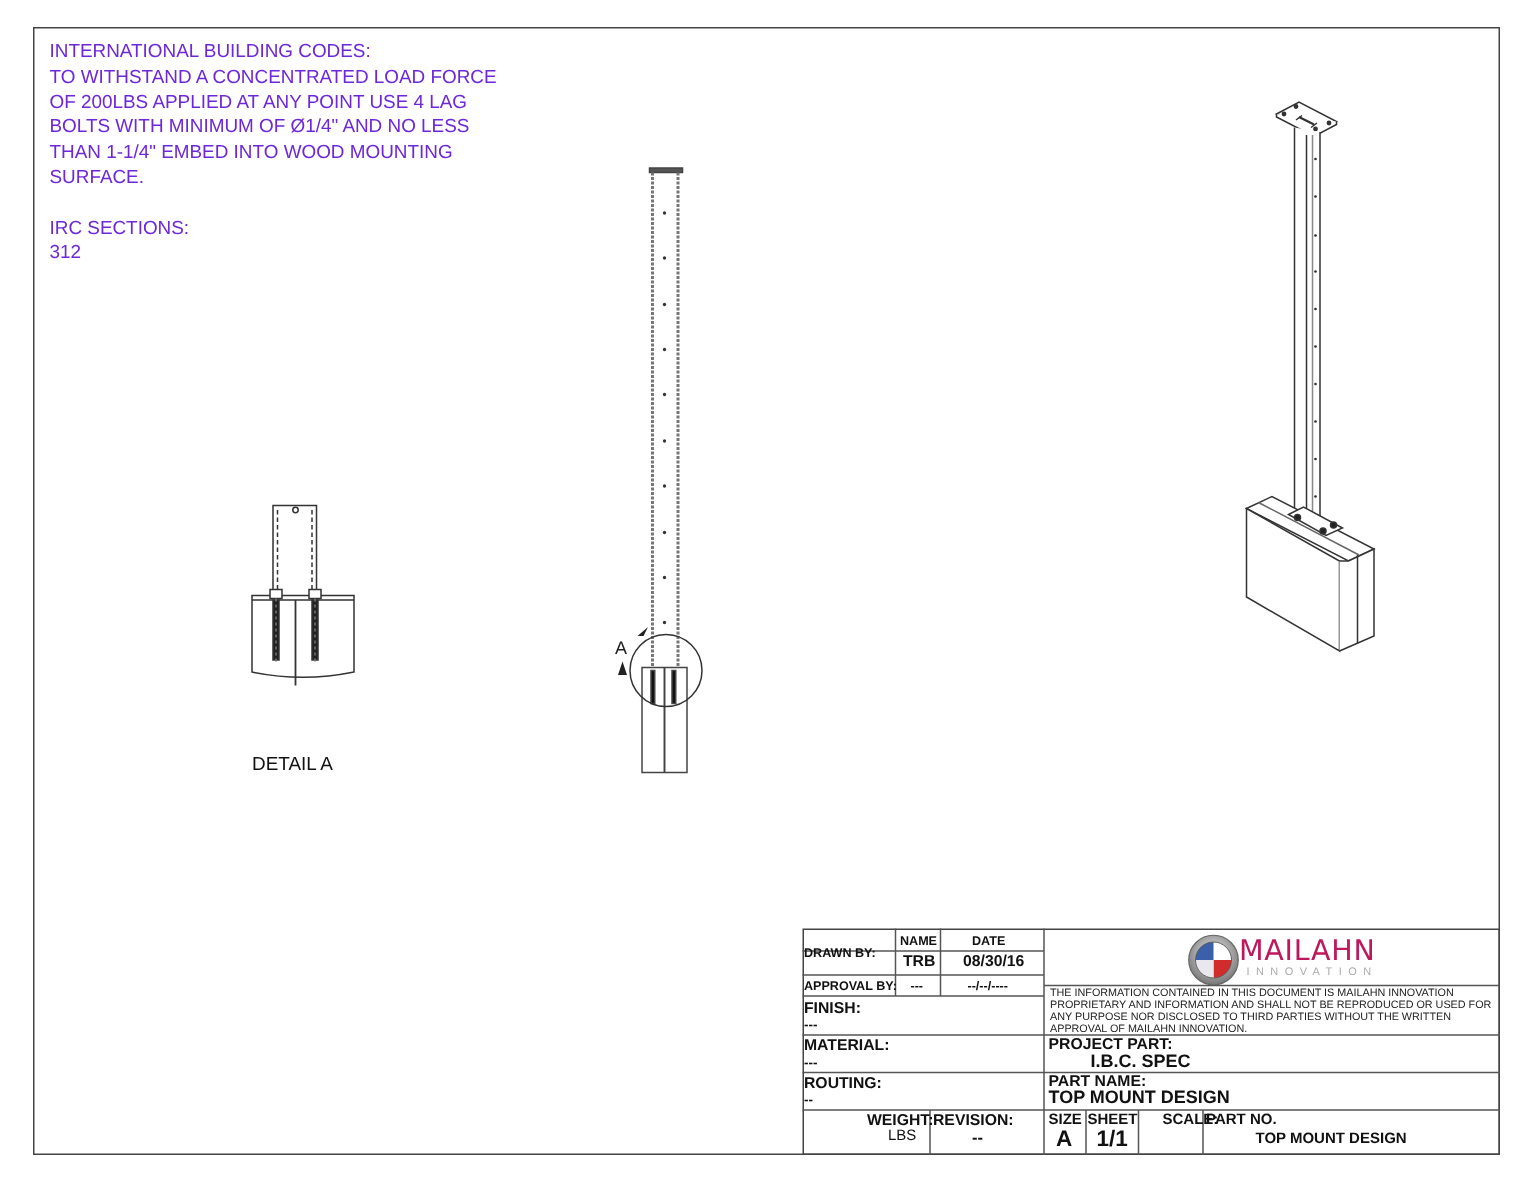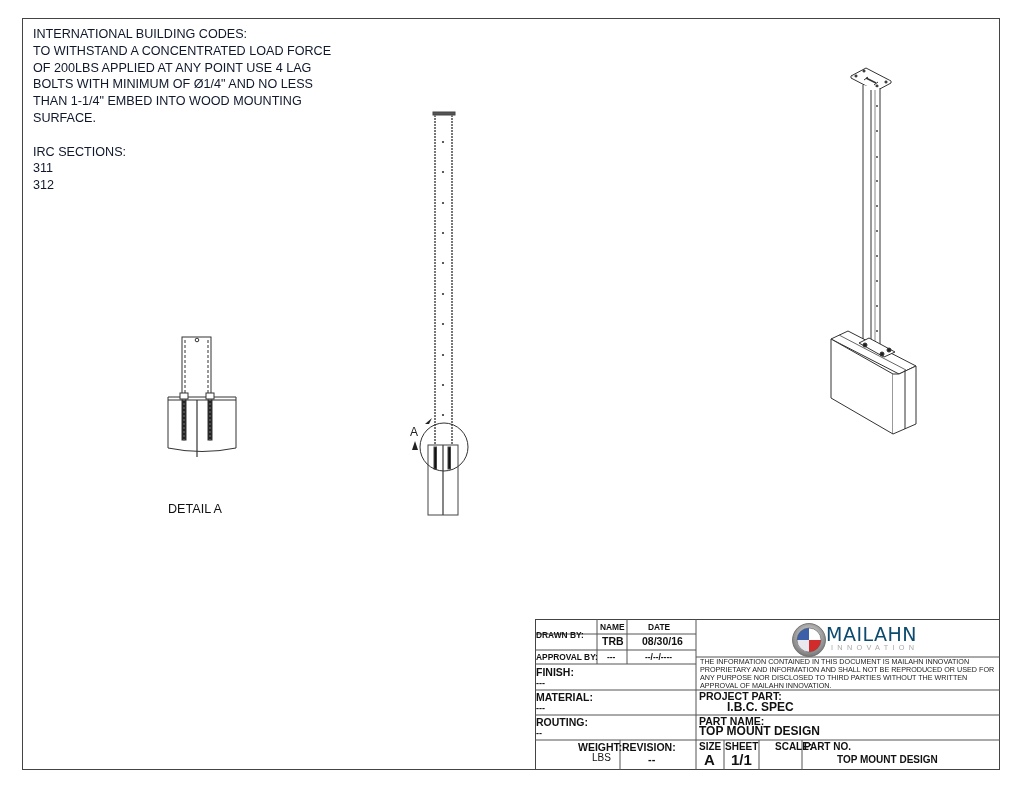--- a/index.html
+++ b/index.html
@@ -1,44 +1,43 @@
 <!DOCTYPE html>
 <html><head>
   <meta charset="utf-8">
   <style>
     html, body { margin: 0; padding: 0; background: #ffffff; }
     body { width: 1024px; height: 791px; position: relative; overflow: hidden; font-family: "Liberation Sans", sans-serif; color: #111; }
     .sheet { position: absolute; left: 22px; top: 18px; width: 978px; height: 752px; border: 1.5px solid #444; box-sizing: border-box; }
-    .notes { position: absolute; left: 33px; top: 26px; font-size: 12.6px; line-height: 16.8px; color: #0f172a; }
+    .notes { position: absolute; left: 33px; top: 26px; font-size: 12.6px; line-height: 16.8px; color: #6d28d9; }
     .notes div { white-space: nowrap; }
     .notes .gap { height: 16.8px; }
     .drawing { position: absolute; left: 0; top: 0; width: 1024px; height: 791px; }
     .detail-label { position: absolute; left: 168px; top: 502px; font-size: 12.6px; }
 
     
     .tb { position: absolute; left: 535px; top: 619px; width: 465px; height: 151px; border: 1px solid #444; box-sizing: border-box; }
-    .logo-text { position: absolute; left: 826px; top: 623px; font-size: 19px; letter-spacing: 0.5px; color: #0c4a6e; font-family: "DejaVu Sans", sans-serif; }
+    .logo-text { position: absolute; left: 826px; top: 623px; font-size: 19px; letter-spacing: 0.5px; color: #be185d; font-family: "DejaVu Sans", sans-serif; }
     .logo-sub { position: absolute; left: 831px; top: 643px; font-size: 7.3px; letter-spacing: 4.3px; color: #aaa; font-family: Liberation Sans, sans-serif; }
     .disclaimer { position: absolute; left: 700px; top: 658px; width: 298px; font-size: 7.2px; line-height: 7.9px; color: #222; }
   </style>
 </head>
 <body>
 
 <div class="sheet"></div>
 
 <div class="notes">
   <div>INTERNATIONAL BUILDING CODES:</div>
   <div>TO WITHSTAND A CONCENTRATED LOAD FORCE</div>
   <div>OF 200LBS APPLIED AT ANY POINT USE 4 LAG</div>
   <div>BOLTS WITH MINIMUM OF Ø1/4" AND NO LESS</div>
   <div>THAN 1-1/4" EMBED INTO WOOD MOUNTING</div>
   <div>SURFACE.</div>
   <div class="gap"></div>
   <div>IRC SECTIONS:</div>
-  <div>311</div>
   <div>312</div>
 </div>
 
 <svg class="drawing" viewBox="0 0 1024 791">
 
   <g stroke="#333" fill="none" stroke-width="1">
     <rect x="182" y="337" width="29" height="62" fill="#fff"></rect>
     <line x1="185" y1="340" x2="185" y2="398" stroke-dasharray="3,2"></line>
     <line x1="208" y1="340" x2="208" y2="398" stroke-dasharray="3,2"></line>
     <circle cx="197" cy="340" r="1.8"></circle>

